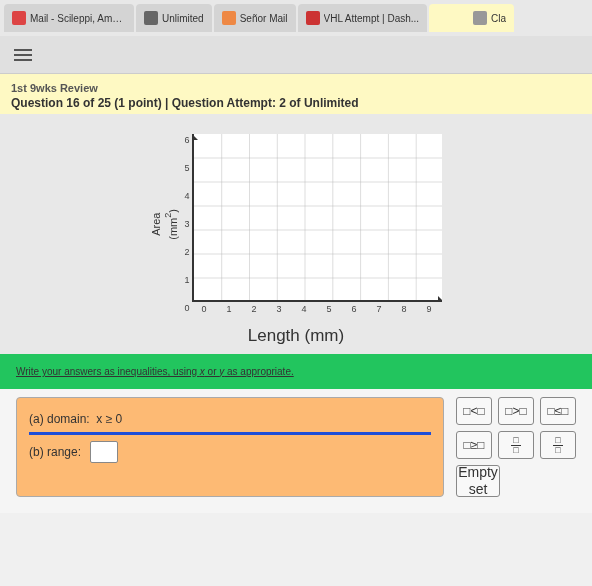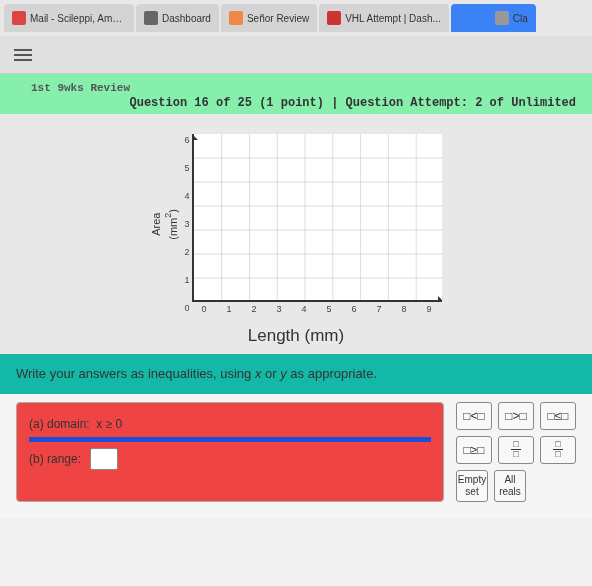--- a/index.html
+++ b/index.html
@@ -28,21 +28,21 @@
       height: 28px;
       padding: 0 8px;
       border-radius: 4px 4px 0 0;
       background: #d4d4d4;
       gap: 4px;
       white-space: nowrap;
       overflow: hidden;
       max-width: 130px;
     }
     .tab.active {
-      background: #3b82f6;
+      background: #fef9c3;
       padding-left: 44px;
     }
     .tab-icon {
       width: 14px;
       height: 14px;
       border-radius: 2px;
       flex-shrink: 0;
     }
     .tab-icon.mail { background: #d44; }
     .tab-icon.dash { background: #666; }
@@ -82,35 +82,33 @@
     }
     .hamburger-icon span {
       display: block;
       width: 18px;
       height: 2px;
       background: #555;
     }
 
     
     .quiz-header {
-      padding: 8px 16px 4px 31px;
-      background: #86efac;
-      font-family: Liberation Mono, monospace;
+      padding: 8px 16px 4px 11px;
+      background: #fef9c3;
     }
     .quiz-title {
       font-size: 11px;
       color: #555;
       font-weight: bold;
     }
     .quiz-subtitle {
       font-size: 12px;
       color: #333;
       font-weight: bold;
       margin-top: 2px;
-      text-align: right;
     }
 
     
     .graph-container {
       background: #e8e8e8;
       padding: 12px 16px 8px 16px;
       display: flex;
       justify-content: center;
     }
 
@@ -182,55 +180,56 @@
     .x-axis-label {
       font-size: 17px;
       color: #333;
       text-align: center;
       margin-top: 4px;
     }
 
     
     .instruction-text {
       padding: 10px 16px;
-      font-size: 13px;
+      font-size: 10px;
       color: #333;
       line-height: 1.5;
-      background: #14b8a6;
+      background: #22c55e;
+      text-decoration: underline;
     }
     .instruction-text em {
       font-style: italic;
     }
 
     
     .answer-section {
       display: flex;
       padding: 8px 16px 16px 16px;
       gap: 12px;
       background: #f5f5f5;
     }
 
     .answer-boxes {
       border: 1.5px solid #aaa;
       border-radius: 4px;
-      background: #ef4444;
+      background: #fdba74;
       padding: 8px 12px;
       flex: 1;
       font-size: 12px;
     }
 
     .answer-row {
       display: flex;
       align-items: center;
       gap: 6px;
       padding: 6px 0;
     }
 
     .answer-row + .answer-row {
-      border-top: 5px solid #1d4ed8;
+      border-top: 3px solid #1d4ed8;
     }
 
     .answer-label {
       font-size: 12px;
       color: #333;
       white-space: nowrap;
     }
 
     .answer-input {
       width: 28px;
@@ -284,50 +283,50 @@
       border-bottom: 1px solid #333;
       font-size: 9px;
       padding: 0 2px;
     }
     .frac-den {
       font-size: 9px;
       padding: 0 2px;
     }
 
     .empty-set-btn, .all-reals-btn {
-      width: 32px;
+      width: 44px;
       height: 32px;
       border: 1.5px solid #888;
       border-radius: 3px;
       background: #f8f8f8;
       display: flex;
       align-items: center;
       justify-content: center;
-      font-size: 10px;
+      font-size: 14px;
       cursor: pointer;
       color: #333;
       text-align: center;
       line-height: 1.2;
     }
   </style>
 </head>
 <body>
 
 <div class="tab-bar">
   <div class="tab">
     <div class="tab-icon mail"></div>
     <span class="tab-label">Mail - Scileppi, Amel...</span>
   </div>
   <div class="tab">
     <div class="tab-icon dash"></div>
-    <span class="tab-label">Dashboard</span>
+    <span class="tab-label">Unlimited</span>
   </div>
   <div class="tab">
     <div class="tab-icon wooly"></div>
-    <span class="tab-label">Señor Review</span>
+    <span class="tab-label">Señor Mail</span>
   </div>
   <div class="tab">
     <div class="tab-icon vhl"></div>
     <span class="tab-label">VHL Attempt | Dash...</span>
   </div>
   <div class="tab active">
     <div class="tab-icon search"></div>
     <span class="tab-label">Cla</span>
   </div>
 </div>
@@ -444,18 +443,17 @@
         </div>
         <div class="sym-btn fraction">
           <div class="sym-btn-text">
             <span class="frac-num">□</span>
             <span class="frac-den">□</span>
           </div>
         </div>
       </div>
       <div class="symbol-row">
         <div class="empty-set-btn">Empty<br>set</div>
-        <div class="all-reals-btn">All<br>reals</div>
       </div>
     </div>
 
   </div>
 </div>
 
 </body></html>

